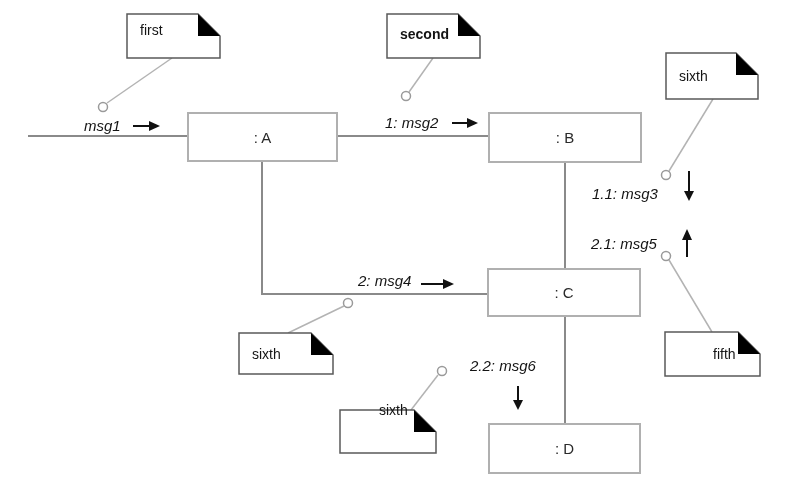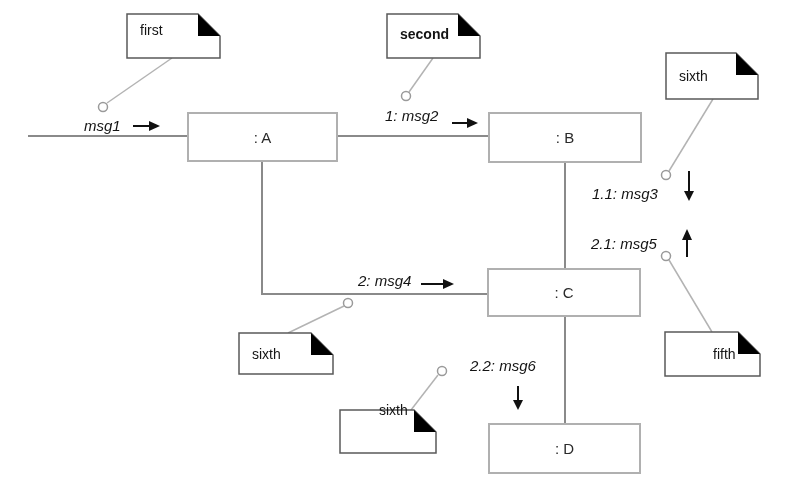--- a/index.html
+++ b/index.html
@@ -132,19 +132,19 @@
   <div class="obj-lbl" style="left:489px;top:424px;width:151px;height:49px;">: D</div>
 
   <div class="note-lbl" style="left:127px;top:14px;width:93px;height:32px;text-align:center;">first</div>
   <div class="note-lbl" style="left:387px;top:14px;width:93px;height:40px;font-weight:bold;">second</div>
   <div class="note-lbl" style="left:666px;top:53px;width:92px;height:46px;">sixth</div>
   <div class="note-lbl" style="left:239px;top:333px;width:94px;height:41px;">sixth</div>
   <div class="note-lbl" style="left:665px;top:332px;width:95px;height:44px;padding-left:48px;">fifth</div>
   <div class="note-lbl" style="left:340px;top:388px;width:96px;height:43px;padding-left:39px;">sixth</div>
 
   <div class="lbl" style="left:84px;top:118px;">msg1</div>
-  <div class="lbl" style="left:385px;top:108px;">1: msg2</div>
+  <div class="lbl" style="left:385px;top:115px;">1: msg2</div>
   <div class="lbl" style="left:592px;top:186px;">1.1: msg3</div>
   <div class="lbl" style="left:358px;top:273px;">2: msg4</div>
   <div class="lbl" style="left:591px;top:236px;">2.1: msg5</div>
   <div class="lbl" style="left:470px;top:358px;">2.2: msg6</div>
 
 </div>
 
 </body></html>

